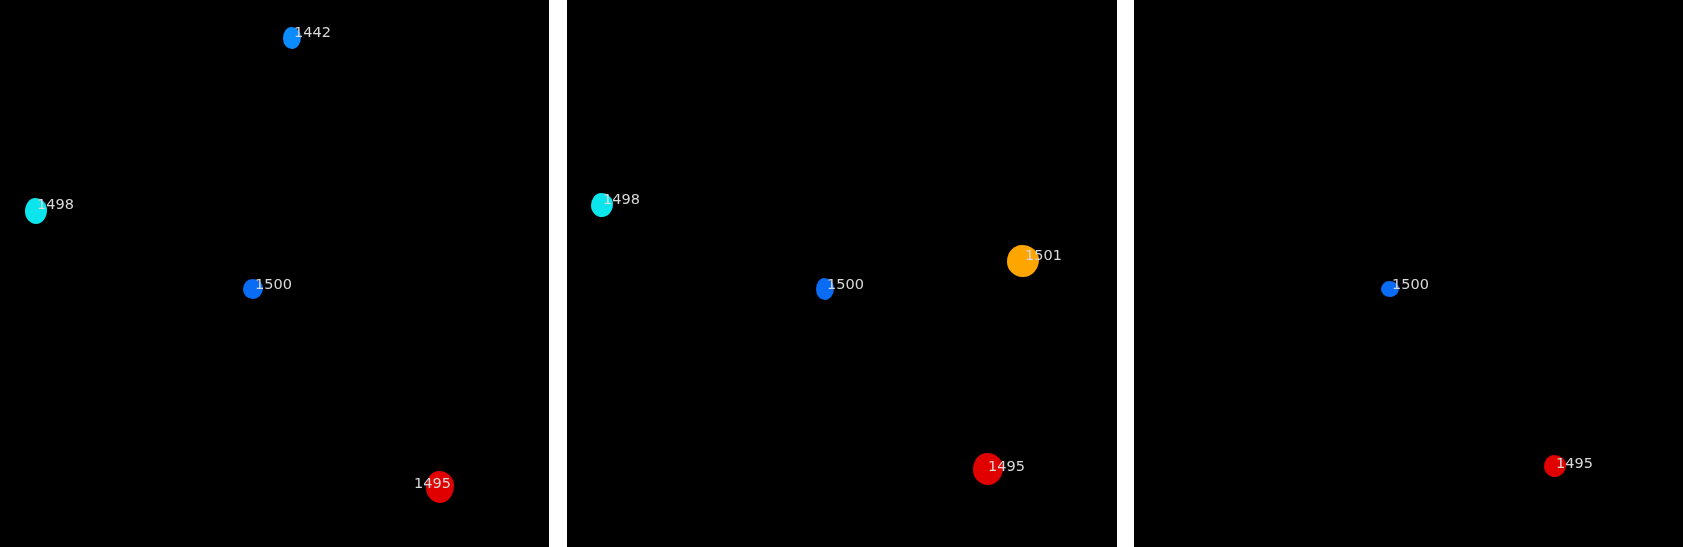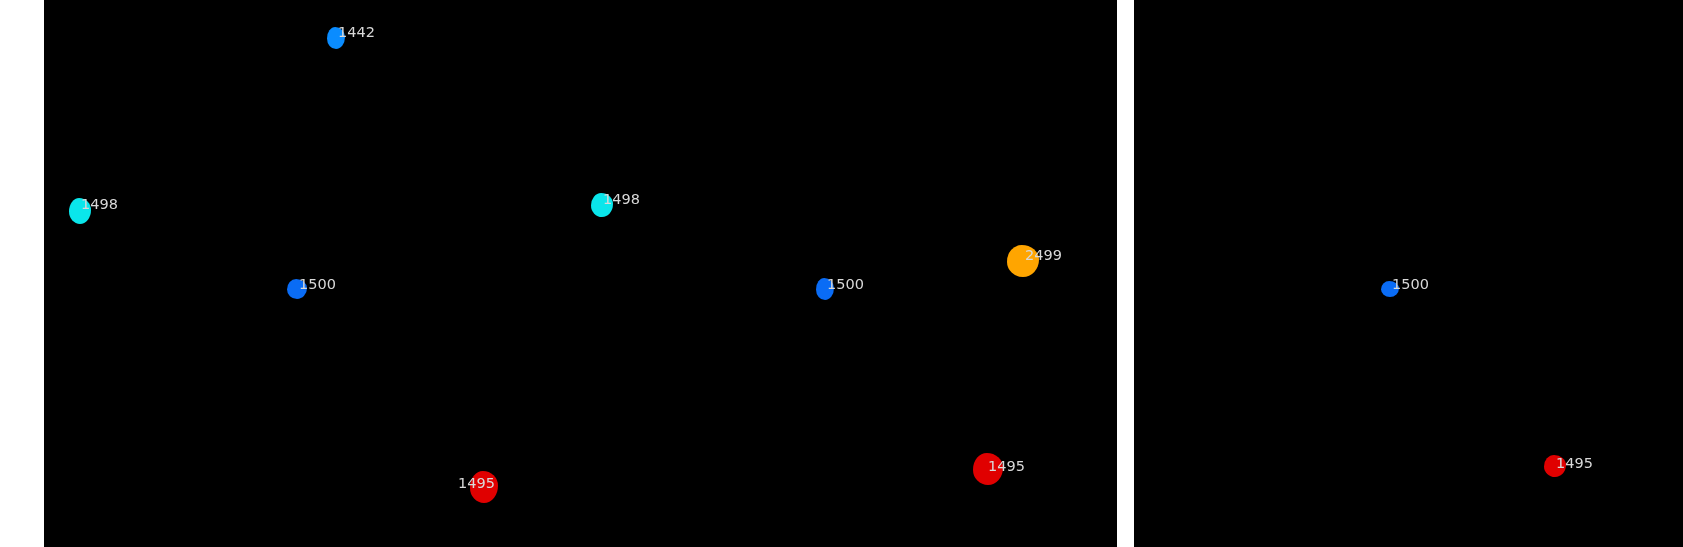--- a/index.html
+++ b/index.html
@@ -5,37 +5,37 @@
   html, body { margin: 0; padding: 0; background: #ffffff; }
   body { width: 1683px; height: 547px; position: relative; overflow: hidden; }
   .panel { position: absolute; top: 0; height: 547px; background: #000000; overflow: hidden; }
   .blob { position: absolute; border-radius: 46% 54% 50% 50% / 52% 46% 54% 48%; transform: translate(-50%, -50%); }
   .label { position: absolute; color: #d9d9d9; font-family: "DejaVu Sans", sans-serif; font-size: 14.5px; line-height: 1; white-space: nowrap; }
 </style>
 </head>
 <body>
 
 <div id="stage">
-    <div class="panel" style="left: 0px; width: 549px; margin-left: 44px;">
+    <div class="panel" style="left: 0px; width: 549px;">
       <div class="blob" style="left: 292px; top: 38px; width: 18px; height: 22px; background: rgb(10, 140, 255);"></div>
       <span class="label" style="left: 294px; top: 25px;">1442</span>
       <div class="blob" style="left: 36px; top: 211px; width: 22px; height: 26px; background: rgb(10, 230, 235);"></div>
       <span class="label" style="left: 37px; top: 197px;">1498</span>
       <div class="blob" style="left: 253px; top: 289px; width: 20px; height: 20px; background: rgb(10, 108, 245);"></div>
       <span class="label" style="left: 255px; top: 277px;">1500</span>
       <div class="blob" style="left: 440px; top: 487px; width: 28px; height: 32px; background: rgb(224, 0, 0);"></div>
       <span class="label" style="left: 414px; top: 476px;">1495</span>
     </div>
     <div class="panel" style="left: 567px; width: 550px;">
       <div class="blob" style="left: 35px; top: 205px; width: 22px; height: 24px; background: rgb(10, 230, 235);"></div>
       <span class="label" style="left: 36px; top: 192px;">1498</span>
       <div class="blob" style="left: 258px; top: 289px; width: 18px; height: 22px; background: rgb(10, 108, 245);"></div>
       <span class="label" style="left: 260px; top: 277px;">1500</span>
       <div class="blob" style="left: 456px; top: 261px; width: 32px; height: 32px; background: rgb(255, 165, 0);"></div>
-      <span class="label" style="left: 458px; top: 248px;">2499</span>
+      <span class="label" style="left: 458px; top: 248px;">1501</span>
       <div class="blob" style="left: 421px; top: 469px; width: 30px; height: 32px; background: rgb(224, 0, 0);"></div>
       <span class="label" style="left: 421px; top: 459px;">1495</span>
     </div>
     <div class="panel" style="left: 1134px; width: 549px;">
       <div class="blob" style="left: 256px; top: 289px; width: 18px; height: 16px; background: rgb(10, 108, 245);"></div>
       <span class="label" style="left: 258px; top: 277px;">1500</span>
       <div class="blob" style="left: 421px; top: 466px; width: 22px; height: 22px; background: rgb(224, 0, 0);"></div>
       <span class="label" style="left: 422px; top: 456px;">1495</span>
     </div>
   </div>

